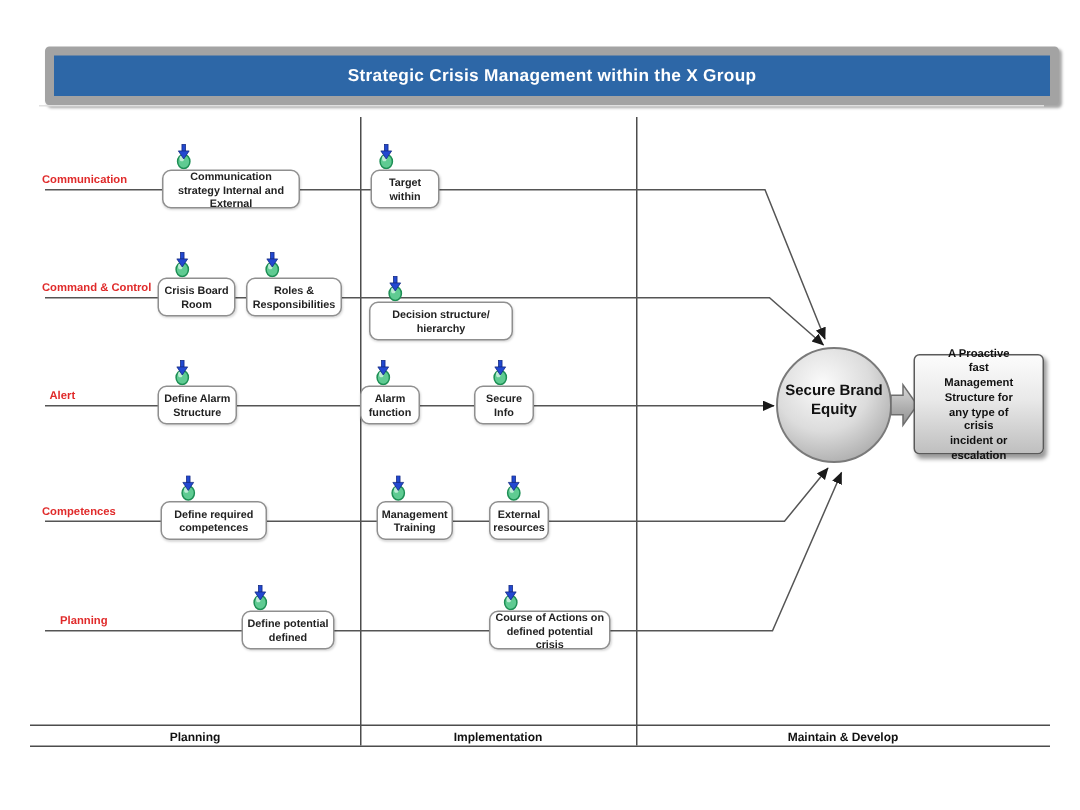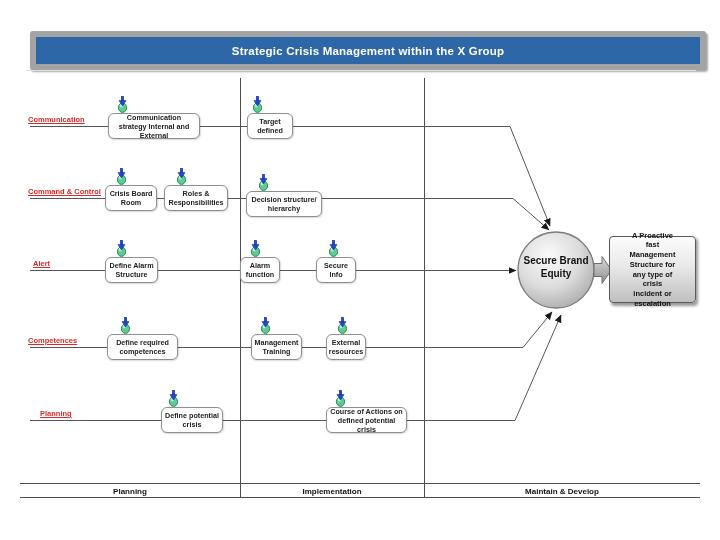--- a/index.html
+++ b/index.html
@@ -3,21 +3,21 @@
 <meta charset="utf-8">
 <style>
   html,body{margin:0;padding:0;background:#ffffff;}
   #slide{position:relative;width:720px;height:540px;background:#ffffff;overflow:hidden;
          font-family:"Liberation Sans","DejaVu Sans",sans-serif;}
   #wires{position:absolute;left:0;top:0;width:720px;height:540px;}
   .title-banner{position:absolute;left:30px;top:31px;width:664px;height:27px;background:#2d67a7;
          border:6px solid #a3a3a3;border-radius:3px;box-shadow:1.5px 2px 2px rgba(0,0,0,0.35);
          display:flex;align-items:center;justify-content:center;}
   .title-banner span{color:#ffffff;font-weight:bold;font-size:11.5px;letter-spacing:.2px;}
-  .row-label{position:absolute;color:#e02a2a;font-weight:bold;font-size:7.5px;white-space:nowrap;text-decoration:underline;}
+  .row-label{position:absolute;color:#e02a2a;font-weight:bold;font-size:7.5px;white-space:nowrap;}
   .node{position:absolute;background:#ffffff;border:1px solid #8f8f8f;border-radius:6px;
         display:flex;align-items:center;justify-content:center;text-align:center;
         font-weight:bold;font-size:7.2px;line-height:1.25;color:#222;padding:12px 3px;
         box-sizing:border-box;box-shadow:0.5px 1px 1.5px rgba(0,0,0,0.15);}
   .pin{position:absolute;top:-18px;left:8px;width:11px;height:17px;}
   .phase-label{position:absolute;top:485px;height:12px;display:flex;align-items:center;
         justify-content:center;font-weight:bold;font-size:8px;color:#111;}
   .goal-label{position:absolute;left:515px;top:255px;width:82px;text-align:center;
         font-weight:bold;font-size:10px;color:#111;line-height:1.25;}
   .outcome{position:absolute;left:609px;top:236px;width:87px;height:67px;border:1.2px solid #5a5a5a;
@@ -85,42 +85,42 @@
         </svg></span>
     <span>Communication strategy Internal and External</span>
     </div>
   <div class="node" style="left:247px;top:113px;width:46px;height:26px">
     <span class="pin" style="left:4px"><svg width="11" height="17" viewBox="0 0 11 17">
           <ellipse cx="5.5" cy="11.7" rx="4.1" ry="4.7" fill="#5fcb92" stroke="#1e8f55" stroke-width="1"></ellipse>
           <ellipse cx="4.2" cy="9.6" rx="1.5" ry="1.9" fill="#bdecd4"></ellipse>
           <rect x="4.3" y="0.2" width="2.4" height="5" fill="#2248d0" stroke="#12277d" stroke-width="0.5"></rect>
           <path d="M1.9 4.6 L9.1 4.6 L5.5 10 Z" fill="#2248d0" stroke="#12277d" stroke-width="0.5"></path>
         </svg></span>
-    <span>Target defined</span>
+    <span>Target within</span>
     </div>
 
   <div class="node" style="left:105px;top:185px;width:52px;height:26px">
     <span class="pin" style="left:10px"><svg width="11" height="17" viewBox="0 0 11 17">
           <ellipse cx="5.5" cy="11.7" rx="4.1" ry="4.7" fill="#5fcb92" stroke="#1e8f55" stroke-width="1"></ellipse>
           <ellipse cx="4.2" cy="9.6" rx="1.5" ry="1.9" fill="#bdecd4"></ellipse>
           <rect x="4.3" y="0.2" width="2.4" height="5" fill="#2248d0" stroke="#12277d" stroke-width="0.5"></rect>
           <path d="M1.9 4.6 L9.1 4.6 L5.5 10 Z" fill="#2248d0" stroke="#12277d" stroke-width="0.5"></path>
         </svg></span>
     <span>Crisis Board Room</span>
     </div>
   <div class="node" style="left:164px;top:185px;width:64px;height:26px">
     <span class="pin" style="left:11px"><svg width="11" height="17" viewBox="0 0 11 17">
           <ellipse cx="5.5" cy="11.7" rx="4.1" ry="4.7" fill="#5fcb92" stroke="#1e8f55" stroke-width="1"></ellipse>
           <ellipse cx="4.2" cy="9.6" rx="1.5" ry="1.9" fill="#bdecd4"></ellipse>
           <rect x="4.3" y="0.2" width="2.4" height="5" fill="#2248d0" stroke="#12277d" stroke-width="0.5"></rect>
           <path d="M1.9 4.6 L9.1 4.6 L5.5 10 Z" fill="#2248d0" stroke="#12277d" stroke-width="0.5"></path>
         </svg></span>
     <span>Roles &amp; Responsibilities</span>
     </div>
-  <div class="node" style="left:246px;top:191px;width:76px;height:26px">
+  <div class="node" style="left:246px;top:201px;width:96px;height:26px">
     <span class="pin" style="left:11px"><svg width="11" height="17" viewBox="0 0 11 17">
           <ellipse cx="5.5" cy="11.7" rx="4.1" ry="4.7" fill="#5fcb92" stroke="#1e8f55" stroke-width="1"></ellipse>
           <ellipse cx="4.2" cy="9.6" rx="1.5" ry="1.9" fill="#bdecd4"></ellipse>
           <rect x="4.3" y="0.2" width="2.4" height="5" fill="#2248d0" stroke="#12277d" stroke-width="0.5"></rect>
           <path d="M1.9 4.6 L9.1 4.6 L5.5 10 Z" fill="#2248d0" stroke="#12277d" stroke-width="0.5"></path>
         </svg></span>
     <span>Decision structure/ hierarchy</span>
     </div>
 
   <div class="node" style="left:105px;top:257px;width:53px;height:26px">
@@ -179,21 +179,21 @@
     <span>External resources</span>
     </div>
 
   <div class="node" style="left:161px;top:407px;width:62px;height:26px">
     <span class="pin" style="left:6px"><svg width="11" height="17" viewBox="0 0 11 17">
           <ellipse cx="5.5" cy="11.7" rx="4.1" ry="4.7" fill="#5fcb92" stroke="#1e8f55" stroke-width="1"></ellipse>
           <ellipse cx="4.2" cy="9.6" rx="1.5" ry="1.9" fill="#bdecd4"></ellipse>
           <rect x="4.3" y="0.2" width="2.4" height="5" fill="#2248d0" stroke="#12277d" stroke-width="0.5"></rect>
           <path d="M1.9 4.6 L9.1 4.6 L5.5 10 Z" fill="#2248d0" stroke="#12277d" stroke-width="0.5"></path>
         </svg></span>
-    <span>Define potential crisis</span>
+    <span>Define potential defined</span>
     </div>
   <div class="node" style="left:326px;top:407px;width:81px;height:26px">
     <span class="pin"><svg width="11" height="17" viewBox="0 0 11 17">
           <ellipse cx="5.5" cy="11.7" rx="4.1" ry="4.7" fill="#5fcb92" stroke="#1e8f55" stroke-width="1"></ellipse>
           <ellipse cx="4.2" cy="9.6" rx="1.5" ry="1.9" fill="#bdecd4"></ellipse>
           <rect x="4.3" y="0.2" width="2.4" height="5" fill="#2248d0" stroke="#12277d" stroke-width="0.5"></rect>
           <path d="M1.9 4.6 L9.1 4.6 L5.5 10 Z" fill="#2248d0" stroke="#12277d" stroke-width="0.5"></path>
         </svg></span>
     <span>Course of Actions on defined potential crisis</span>
     </div>

